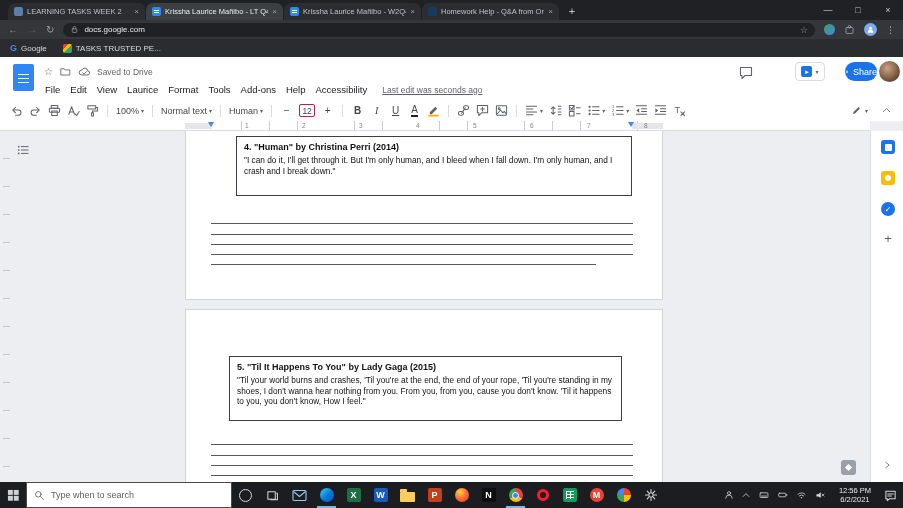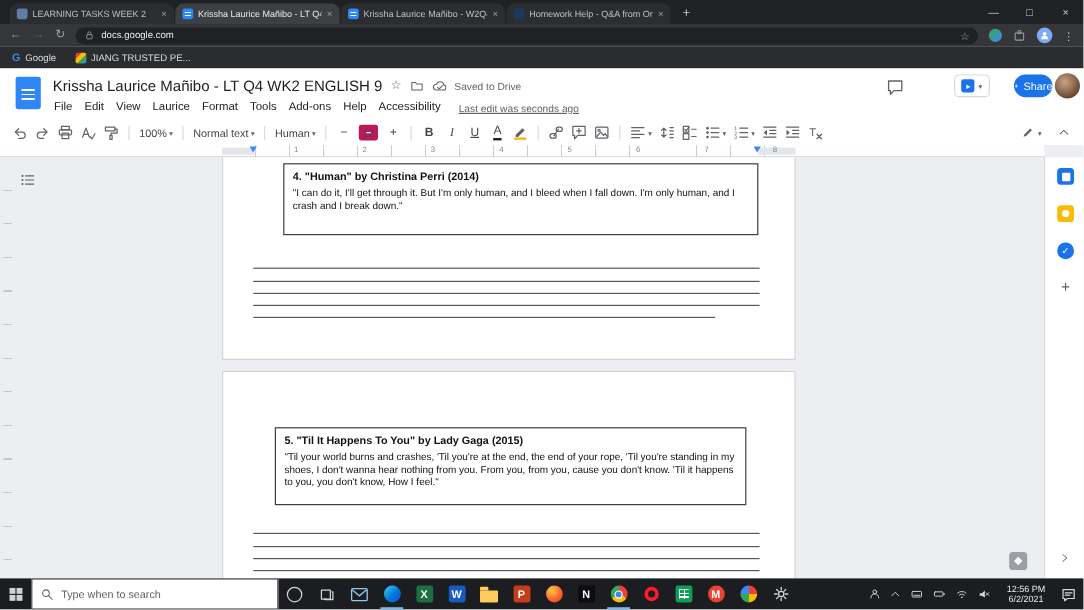--- a/index.html
+++ b/index.html
@@ -58,21 +58,21 @@
   .presentbtn .blk{width:11px;height:11px;background:#1a73e8;border-radius:2px;display:flex;align-items:center;justify-content:center;color:#fff;font-size:7px}
   .caret{font-size:6px;color:#5f6368}
   .sharebtn{position:absolute;right:26px;top:5px;width:32px;height:19px;background:#1a73e8;border-radius:10px;display:flex;align-items:center;justify-content:center;gap:4px;color:#fff;font-size:9px}
   .avatar-doc{position:absolute;right:3px;top:4px;width:21px;height:21px;border-radius:50%;background:radial-gradient(circle at 40% 35%,#c9a384,#6b4a34 70%,#3a2a1e)}
 
   
   .dtoolbar{position:absolute;top:100px;left:0;right:0;height:21px;background:#fff;display:flex;align-items:center;padding:0 10px;gap:6px}
   .tbtn{display:flex;align-items:center;justify-content:center;min-width:13px;height:15px;color:#444746;font-size:10px;gap:2px}
   .tsep{width:1px;height:12px;background:#dadce0;margin:0 2px}
   .tlabel{font-size:9px;color:#444746;white-space:nowrap}
-  .sizebox{width:16px;height:13px;border:6px solid #be185d;border-radius:2px;display:flex;align-items:center;justify-content:center;font-size:8.5px;color:#444746}
+  .sizebox{width:16px;height:13px;border:1px solid #be185d;border-radius:2px;display:flex;align-items:center;justify-content:center;font-size:8.5px;color:#444746}
   .bB{font-weight:bold;font-size:10px}
   .bI{font-style:italic;font-family:"Liberation Serif",serif;font-size:10px}
   .bU{text-decoration:underline;font-size:10px}
   .bA{font-size:10px;border-bottom:2.5px solid #202124;line-height:10px}
   .editpill{margin-left:auto;display:flex;align-items:center;gap:3px;border-radius:9px;padding:0 6px;height:17px}
 
   
   .ruler{position:absolute;top:121px;left:0;right:33px;height:10px;background:#fff;border-bottom:1px solid #d8dbdf}
   .rpage{position:absolute;left:185px;width:478px;top:0;height:10px;background:#fff}
   .rmarg{position:absolute;top:2px;height:6px;background:#e4e6e9}
@@ -194,28 +194,27 @@
     <span class="dots">⋮</span>
   </div>
 
   <div class="bookbar">
     <span class="bm">
       <span class="gico">G</span>
       <span>Google</span>
     </span>
     <span class="bm">
       <span class="bfav"></span>
-      <span>JIANG TRUSTED PE...</span>
+      <span>TASKS TRUSTED PE...</span>
     </span>
   </div>
 
   <div class="dhead">
     <div class="docslogo"></div>
     <div class="titleline">
-      <span class="dtitle">Krissha Laurice Mañibo - LT Q4 WK2 ENGLISH 9</span>
       <span class="tico">☆</span>
       <svg class="s" width="11" height="11" viewBox="0 0 14 14">
           <path d="M1.5 3.5 h4 l1 1.5 h6 v6.5 h-11z"></path>
         </svg>
       <svg class="s" width="12" height="12" viewBox="0 0 14 14">
           <path d="M4 10.5 a2.8 2.8 0 1 1 .4-5.6 a3.6 3.6 0 0 1 7 .8 a2.4 2.4 0 0 1-.4 4.8z"></path>
           <path d="M5.5 8 l1.5 1.5 L10 6.5"></path>
         </svg>
       <span class="savedlbl">Saved to Drive</span>
     </div>

